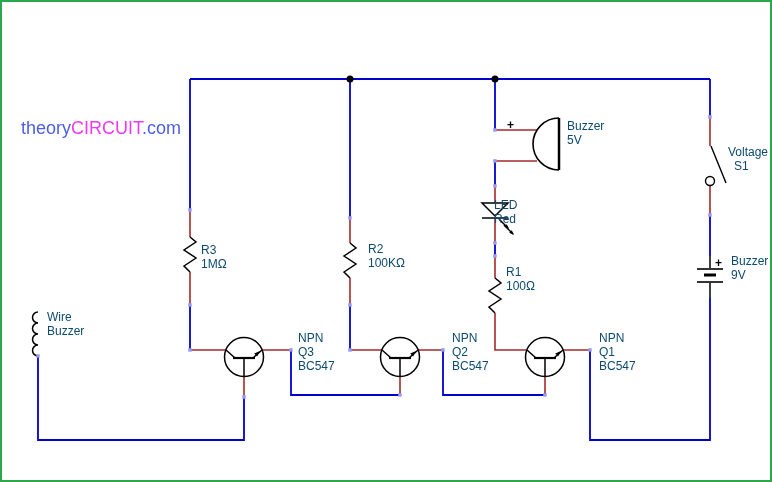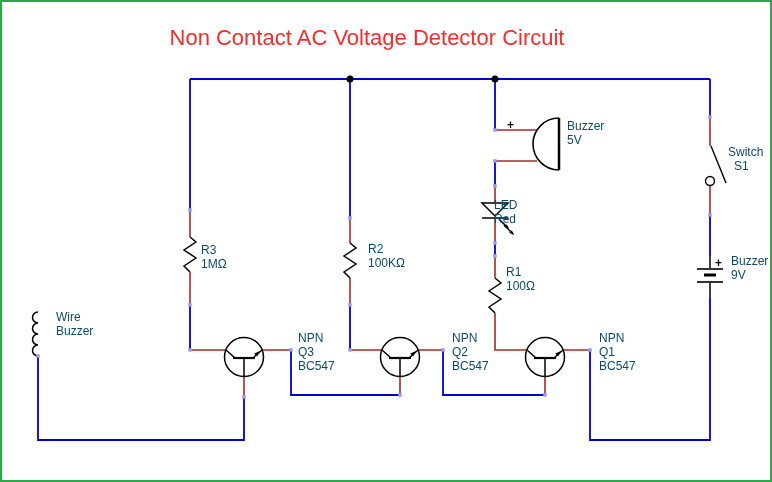--- a/index.html
+++ b/index.html
@@ -24,21 +24,21 @@
     font-size:18px;white-space:nowrap;
   }
   .wm-blue{color:#4D5FE0;}
   .wm-magenta{color:#EE3BEE;}
   .lbl{
     position:absolute;
     font-size:12px;line-height:14px;color:#0c4a6e;
     white-space:nowrap;
   }
   .lbl span{display:block;}
-  .lbl-spiral{left:45px;top:308px;margin-left:9px;}
+  .lbl-spiral{left:45px;top:308px;}
   .lbl-r3{left:199px;top:241px;}
   .lbl-r2{left:366px;top:240px;}
   .lbl-r1{left:504px;top:263px;}
   .lbl-buzzer{left:565px;top:117px;}
   .lbl-led{left:492px;top:196px;}
   .lbl-q3{left:296px;top:329px;}
   .lbl-q2{left:450px;top:329px;}
   .lbl-q1{left:597px;top:329px;}
   .lbl-switch{left:726px;top:143px;}
   .lbl-switch .indent{padding-left:6px;}
@@ -171,22 +171,24 @@
       <rect x="289.2" y="348.2" width="3.5" height="3.5"></rect>
       <rect x="441.2" y="348.2" width="3.5" height="3.5"></rect>
       <rect x="588.2" y="348.2" width="3.5" height="3.5"></rect>
       <rect x="242.2" y="395.2" width="3.5" height="3.5"></rect>
       <rect x="398.2" y="393.2" width="3.5" height="3.5"></rect>
       <rect x="543.2" y="393.2" width="3.5" height="3.5"></rect>
       <rect x="36.2" y="354.2" width="3.5" height="3.5"></rect>
     </g>
   </svg>
 
-  <div class="title">Non Contact AC Voltage Detector Circuit</div>
-
+
+  <div class="watermark">
+    <span class="wm-blue">theory</span><span class="wm-magenta">CIRCUIT</span><span class="wm-blue">.com</span>
+  </div>
 
   <div class="lbl lbl-spiral">
     <span>Wire</span>
     <span>Buzzer</span>
   </div>
 
   <div class="lbl lbl-r3">
     <span>R3</span>
     <span>1MΩ</span>
   </div>
@@ -224,21 +226,21 @@
     <span>BC547</span>
   </div>
 
   <div class="lbl lbl-q1">
     <span>NPN</span>
     <span>Q1</span>
     <span>BC547</span>
   </div>
 
   <div class="lbl lbl-switch">
-    <span>Switch</span>
+    <span>Voltage</span>
     <span class="indent">S1</span>
   </div>
 
   <div class="lbl lbl-battery">
     <span>Buzzer</span>
     <span>9V</span>
   </div>
   <div class="plus plus-battery">+</div>
 
 </div>

